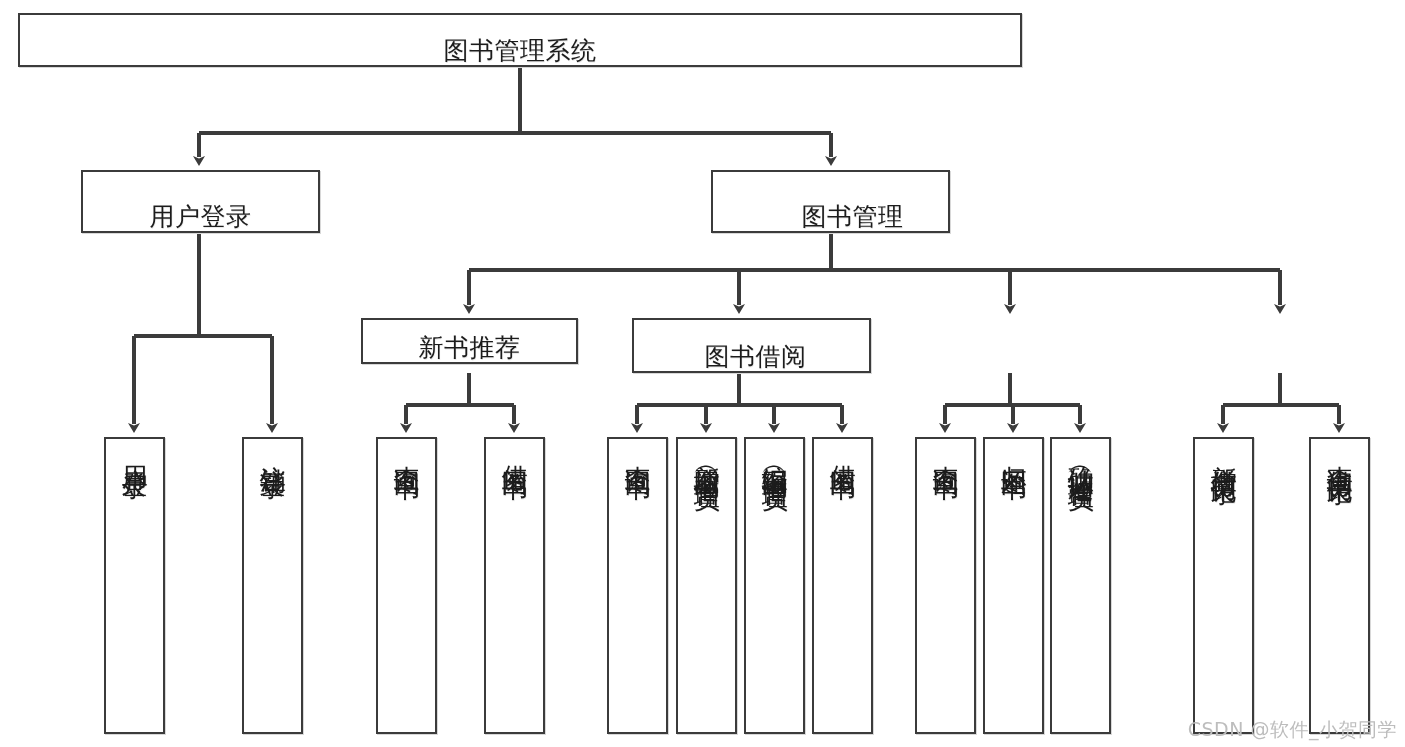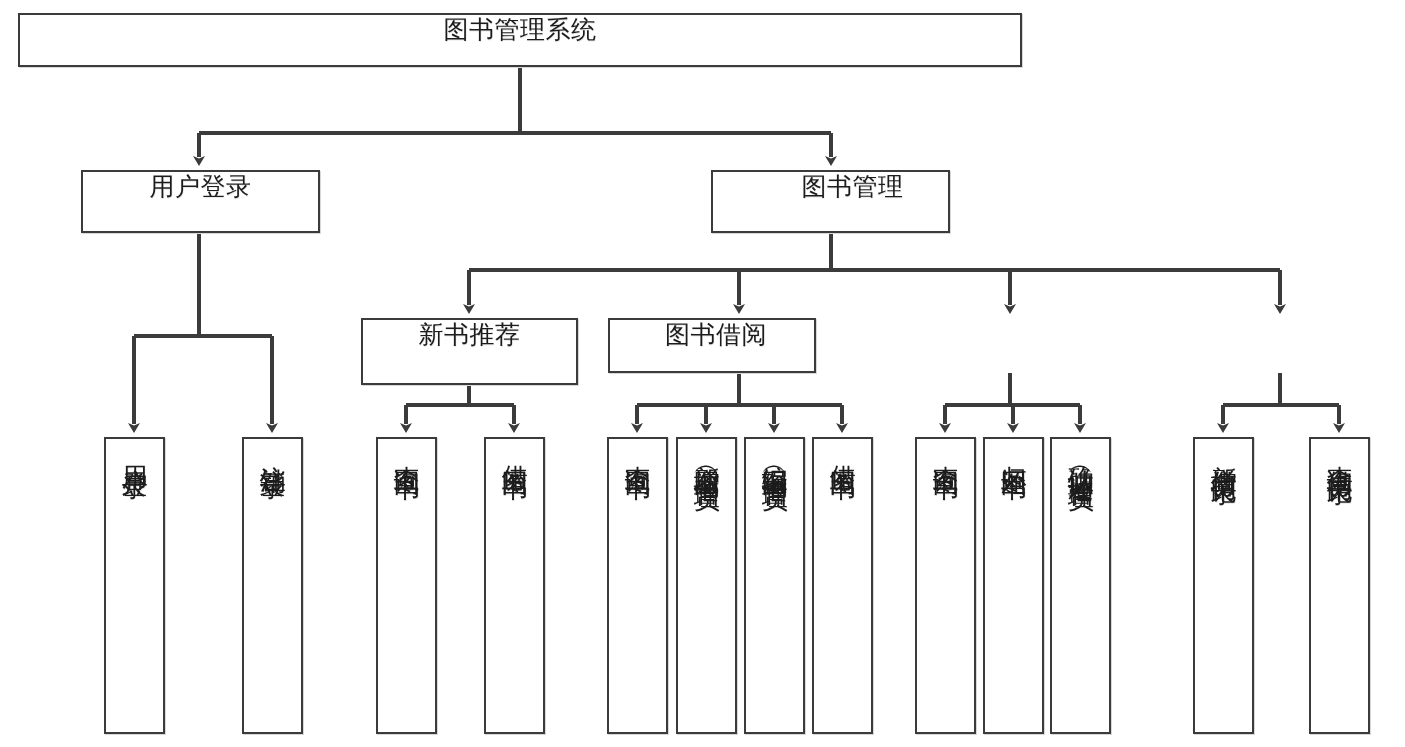--- a/index.html
+++ b/index.html
@@ -25,21 +25,21 @@
     height: 747px;
     pointer-events: none;
   }
   .node {
     position: absolute;
     box-sizing: border-box;
     background: #ffffff;
     border: 2.5px solid #3b3b3b;
     box-shadow: 1px 1px 0 0 #d8d8d8;
     display: flex;
-    align-items: flex-start;
+    align-items: flex-end;
     justify-content: center;
     color: #1c1c1c;
     z-index: 2;
   }
   .node .label {
     display: block;
     line-height: 1.18;
     letter-spacing: 0.5px;
     text-shadow: 0.5px 0.5px 0 #e9e9e9;
   }
@@ -134,24 +134,24 @@
     <span class="label">图书管理系统</span>
   </div>
 
   <div class="node horiz" style="left:81px; top:170px; width:239px; height:63px;">
     <span class="label">用户登录</span>
   </div>
   <div class="node horiz" style="left:711px; top:170px; width:239px; height:63px;padding-left:44px;">
     <span class="label">图书管理</span>
   </div>
 
-  <div class="node horiz" style="left:361px; top:318px; width:217px; height:67px;">
+  <div class="node horiz" style="left:361px; top:318px; width:217px; height:46px;">
     <span class="label">新书推荐</span>
   </div>
-  <div class="node horiz" style="left:608px; top:318px; width:208px; height:55px;padding-left:8px;">
+  <div class="node horiz" style="left:632px; top:318px; width:239px; height:55px;padding-left:8px;">
     <span class="label">图书借阅</span>
   </div>
 
   <div class="node vert" style="left:104px; top:437px; width:61px; height:297px;">
     <span class="label">用户登录</span>
   </div>
   <div class="node vert" style="left:242px; top:437px; width:61px; height:297px;">
     <span class="label">注销登录</span>
   </div>
 
@@ -185,14 +185,15 @@
     <span class="label">确认归还（管理员）</span>
   </div>
 
   <div class="node vert" style="left:1193px; top:437px; width:61px; height:297px;">
     <span class="label">新增借阅记录</span>
   </div>
   <div class="node vert" style="left:1309px; top:437px; width:61px; height:297px;">
     <span class="label">查询借阅记录</span>
   </div>
 
+  <div class="watermark">CSDN @软件_小贺同学</div>
 
 </div>
 
 </body></html>

